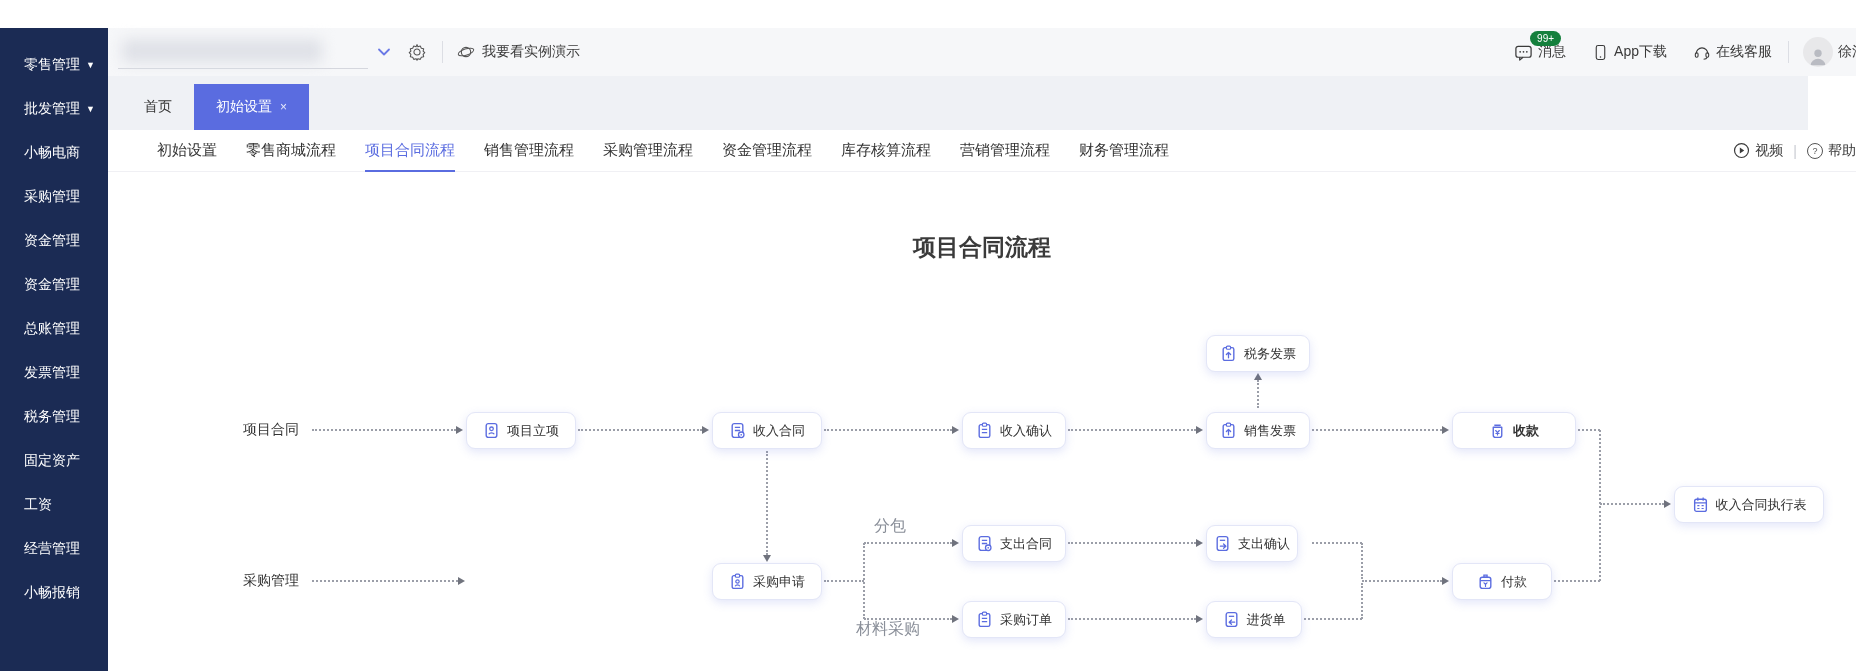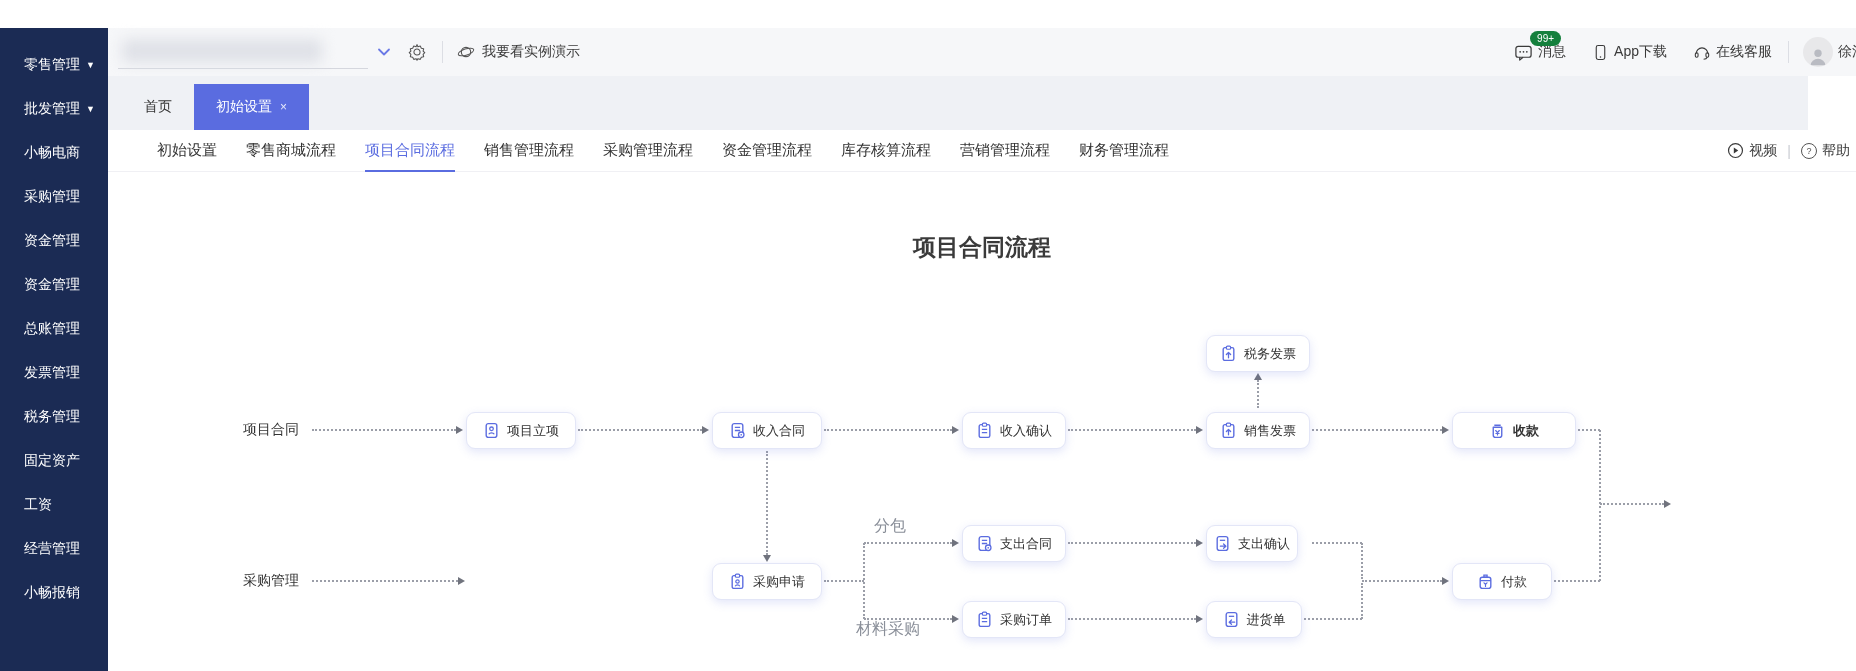--- a/index.html
+++ b/index.html
@@ -52,21 +52,21 @@
   .tab .close { font-size:12px; opacity:.85; }
 
   
   .subnav { position:absolute; left:108px; top:130px; width:1748px; height:42px;
     background:#fff; display:flex; align-items:center; padding-left:49px;
     border-bottom:1px solid #f0f0f4; }
   .nav-item { font-size:15px; color:#333; margin-right:29px; cursor:pointer;
     height:42px; line-height:40px; white-space:nowrap; }
   .nav-item.active { color:#5a6ce0; border-bottom:2px solid #5a6ce0; }
   .subnav-right { margin-left:auto; display:flex; align-items:center; gap:6px;
-    font-size:14px; color:#3a3a3a; padding-right:6px; white-space:nowrap; }
+    font-size:14px; color:#3a3a3a; padding-right:0; white-space:nowrap; }
   .ring { width:16px; height:16px; border:1px solid #555; border-radius:50%;
     display:inline-flex; align-items:center; justify-content:center;
     font-size:9px; color:#555; }
   .nv-sep { color:#c9cbd2; margin:0 4px; }
   .nv-link { display:flex; align-items:center; gap:5px; cursor:pointer; }
 
   
   .canvas { position:absolute; left:0; top:0; width:1856px; height:671px; z-index:5; }
   .flow-title { position:absolute; left:108px; width:1748px; top:232px;
     text-align:center; font-size:23px; font-weight:600; color:#3a3a3a; }
@@ -297,20 +297,28 @@
         <span>收款</span>
       </div>
       <div class="node" style="left: 1206px; top: 335px; width: 104px;">
         <svg width="17" height="17" viewBox="0 0 16 16">
           <rect x="3" y="2.5" width="10" height="12" rx="1.6" fill="none" stroke="#5b6ce0" stroke-width="1.3"></rect>
           <rect x="6" y="1" width="4" height="3" rx="1" fill="#fff" stroke="#5b6ce0" stroke-width="1.1"></rect>
           <path d="M8 12 V7 M6 9 L8 7 L10 9" fill="none" stroke="#5b6ce0" stroke-width="1.2" stroke-linecap="round" stroke-linejoin="round"></path>
         </svg>
         <span>税务发票</span>
       </div>
+      <div class="node" style="left: 1674px; top: 486px; width: 150px;">
+        <svg width="17" height="17" viewBox="0 0 16 16">
+          <rect x="2.5" y="3" width="11" height="11.5" rx="1.8" fill="none" stroke="#5b6ce0" stroke-width="1.3"></rect>
+          <path d="M5.5 1.5 v3 M10.5 1.5 v3 M2.5 6.5 h11" stroke="#5b6ce0" stroke-width="1.2"></path>
+          <path d="M5 9 h2 M9 9 h2 M5 11.8 h2 M9 11.8 h2" stroke="#5b6ce0" stroke-width="1.1"></path>
+        </svg>
+        <span>收入合同执行表</span>
+      </div>
       <div class="node" style="left: 712px; top: 563px; width: 110px;">
         <svg width="17" height="17" viewBox="0 0 16 16">
           <rect x="3" y="2.5" width="10" height="12" rx="1.6" fill="none" stroke="#5b6ce0" stroke-width="1.3"></rect>
           <rect x="6" y="1" width="4" height="3" rx="1" fill="#fff" stroke="#5b6ce0" stroke-width="1.1"></rect>
           <circle cx="8" cy="8" r="1.6" fill="none" stroke="#5b6ce0" stroke-width="1.1"></circle>
           <path d="M5.8 12.4 a2.4 2 0 0 1 4.4 0" fill="none" stroke="#5b6ce0" stroke-width="1.1"></path>
         </svg>
         <span>采购申请</span>
       </div>
       <div class="node" style="left: 962px; top: 525px; width: 104px;">

